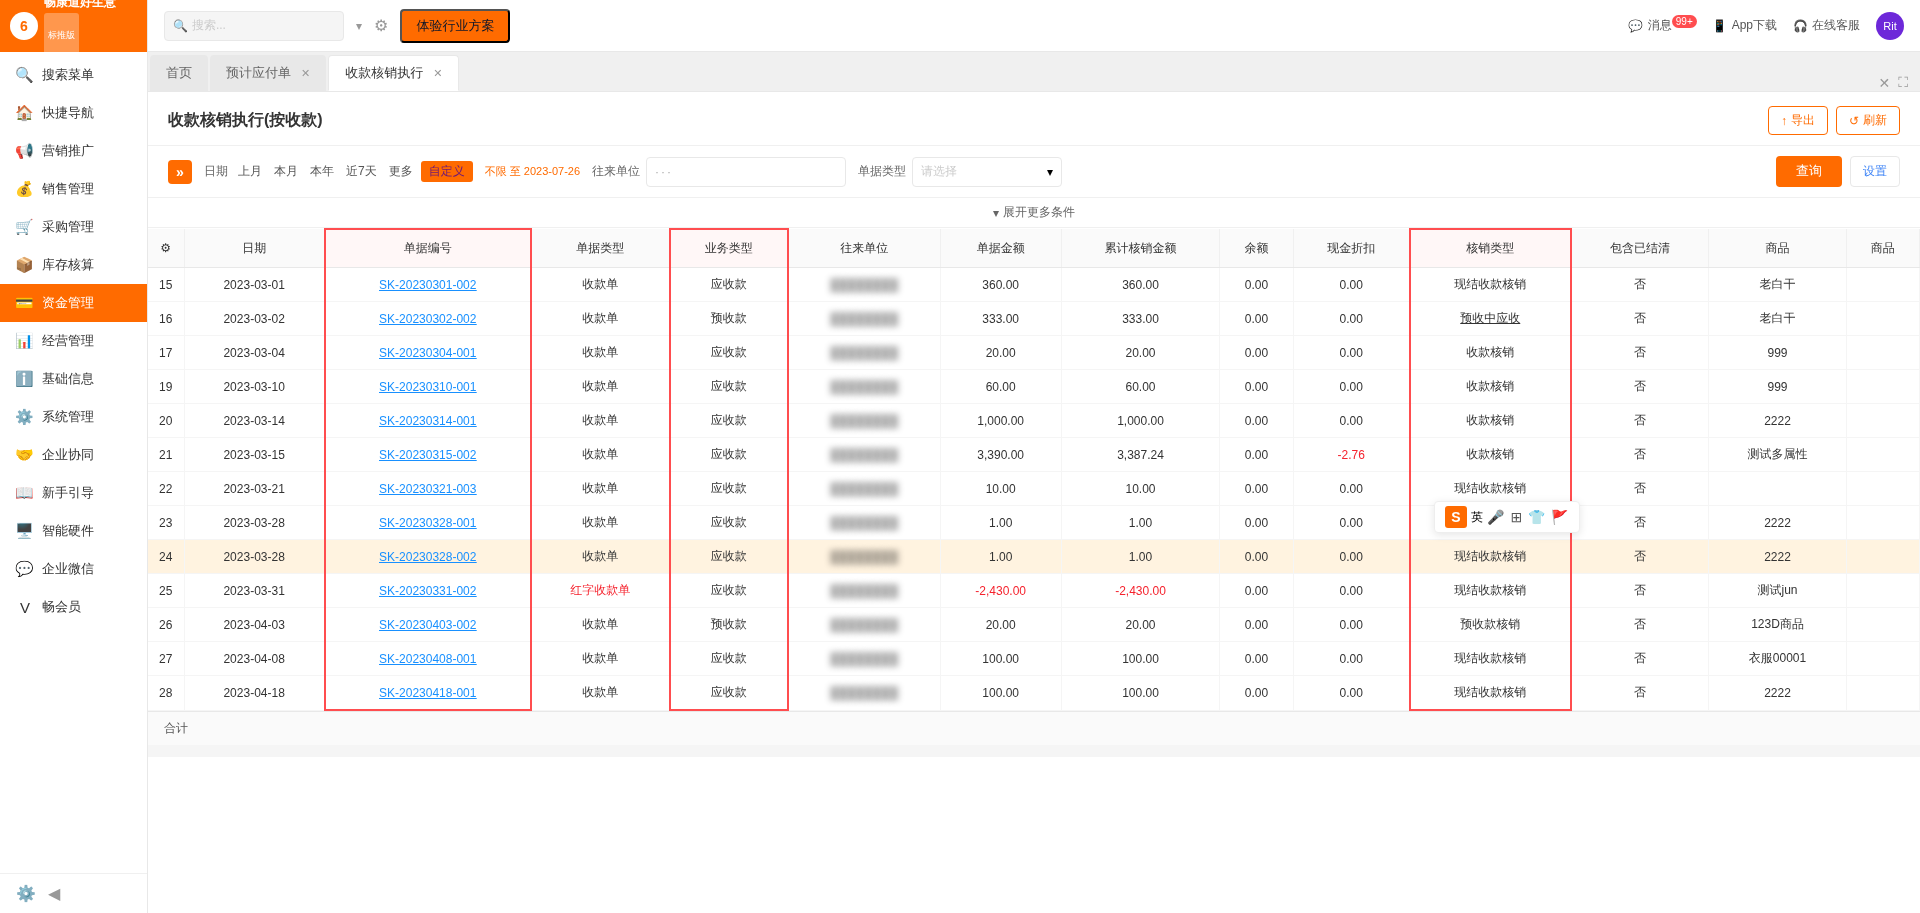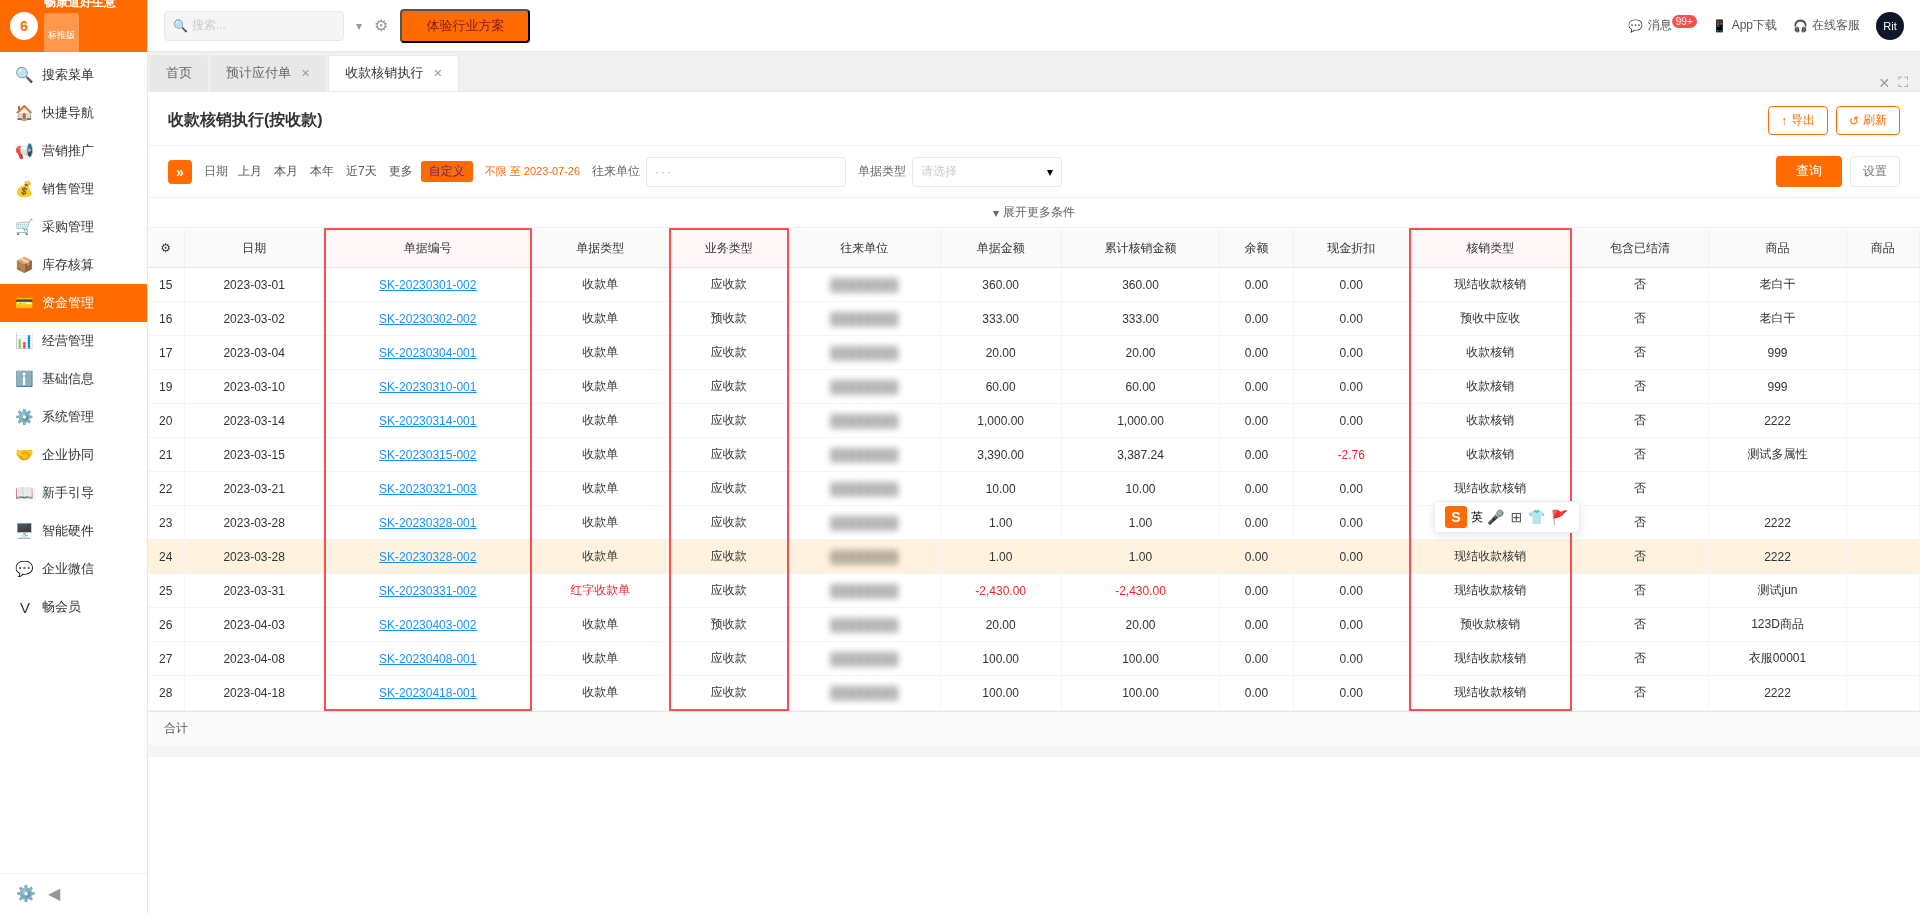--- a/index.html
+++ b/index.html
@@ -18,26 +18,26 @@
     .sidebar-bottom-icon { color: #999; cursor: pointer; font-size: 16px; }
 
     
     .main { flex: 1; display: flex; flex-direction: column; overflow: hidden; }
 
     
     .topbar { height: 52px; background: #fff; display: flex; align-items: center; padding: 0 16px; gap: 12px; border-bottom: 1px solid #e8e8e8; flex-shrink: 0; }
     .topbar-search { flex: 0 0 180px; height: 30px; background: #f5f5f5; border: 1px solid #e8e8e8; border-radius: 4px; display: flex; align-items: center; padding: 0 8px; gap: 4px; color: #ccc; font-size: 12px; }
     .topbar-chevron { color: #999; cursor: pointer; }
     .topbar-gear { color: #999; cursor: pointer; font-size: 16px; }
-    .topbar-solution { background: #ff6b00; color: #7f1d1d; padding: 6px 24px; border-radius: 4px; cursor: pointer; font-size: 13px; font-weight: 500; }
+    .topbar-solution { background: #ff6b00; color: #0f172a; padding: 6px 14px; border-radius: 4px; cursor: pointer; font-size: 13px; font-weight: 500; }
     .topbar-spacer { flex: 1; }
     .topbar-actions { display: flex; align-items: center; gap: 16px; color: #555; font-size: 12px; }
     .topbar-action { display: flex; align-items: center; gap: 4px; cursor: pointer; }
     .topbar-badge { background: #ff4d4f; color: #fff; font-size: 10px; padding: 1px 4px; border-radius: 8px; margin-left: -4px; margin-top: -8px; }
-    .topbar-user { width: 28px; height: 28px; background: #0f172a; border-radius: 50%; display: flex; align-items: center; justify-content: center; color: #fff; font-size: 11px; }
+    .topbar-user { width: 28px; height: 28px; background: #6d28d9; border-radius: 50%; display: flex; align-items: center; justify-content: center; color: #fff; font-size: 11px; }
 
     
     .tabs { height: 40px; background: #f0f0f0; display: flex; align-items: flex-end; padding: 0 0 0 0; flex-shrink: 0; border-bottom: 1px solid #e8e8e8; }
     .tab { height: 36px; padding: 0 16px; display: flex; align-items: center; gap: 6px; cursor: pointer; font-size: 13px; border-radius: 4px 4px 0 0; margin-left: 2px; }
     .tab.active { background: #fff; color: #333; border: 1px solid #e8e8e8; border-bottom: 1px solid #fff; }
     .tab.inactive { background: #e8e8e8; color: #666; }
     .tab-close { color: #999; font-size: 11px; cursor: pointer; margin-left: 4px; }
     .tabs-right { margin-left: auto; display: flex; align-items: center; gap: 8px; padding-right: 12px; }
     .tabs-right-icon { color: #999; cursor: pointer; font-size: 14px; }
 
@@ -55,21 +55,21 @@
     .filter-group { display: flex; align-items: center; gap: 6px; }
     .filter-label { color: #666; font-size: 12px; white-space: nowrap; }
     .filter-date-options { display: flex; gap: 4px; align-items: center; }
     .filter-date-btn { color: #555; cursor: pointer; font-size: 12px; padding: 2px 4px; }
     .filter-date-btn.custom { background: #ff6b00; color: #701a75; padding: 2px 8px; border-radius: 3px; }
     .filter-date-range { color: #ff6b00; font-size: 11px; }
     .filter-input { height: 30px; border: 1px solid #e8e8e8; border-radius: 4px; padding: 0 8px; font-size: 12px; color: #333; min-width: 160px; display: flex; align-items: center; justify-content: space-between; cursor: pointer; background: #fff; }
     .filter-dots { color: #aaa; letter-spacing: 2px; }
     .filter-select { height: 30px; border: 1px solid #e8e8e8; border-radius: 4px; padding: 0 8px; font-size: 12px; min-width: 120px; display: flex; align-items: center; justify-content: space-between; cursor: pointer; }
     .btn-query { background: #ff6b00; color: #fff; padding: 6px 20px; border-radius: 4px; cursor: pointer; font-size: 13px; font-weight: 500; }
-    .btn-setting { border: 1px solid #e8e8e8; color: #737373; padding: 6px 12px; border-radius: 4px; cursor: pointer; font-size: 12px; }
+    .btn-setting { border: 1px solid #e8e8e8; color: #3b82f6; padding: 6px 12px; border-radius: 4px; cursor: pointer; font-size: 12px; }
     .filter-expand-more { display: flex; align-items: center; justify-content: center; padding: 6px 0; color: #666; font-size: 12px; cursor: pointer; gap: 4px; width: 100%; }
 
     
     .table-container { flex: 1; overflow: auto; background: #fff; margin: 0; }
     table { width: 100%; border-collapse: collapse; font-size: 12px; }
     thead th { background: #fafafa; border-bottom: 1px solid #e8e8e8; padding: 10px 8px; text-align: center; color: #333; font-weight: 500; white-space: nowrap; position: sticky; top: 0; z-index: 2; border-right: 1px solid #f0f0f0; }
     thead th:first-child { width: 40px; }
     tbody td { padding: 8px 8px; border-bottom: 1px solid #f5f5f5; text-align: center; color: #333; white-space: nowrap; border-right: 1px solid #f5f5f5; }
     tbody tr.highlighted { background: #fff3e0; }
     .link-text { color: #1890ff; text-decoration: underline; cursor: pointer; }
@@ -314,21 +314,21 @@
               <td>16</td>
               <td>2023-03-02</td>
               <td class="link-text" style="border-left: 2px solid rgb(255, 77, 79); border-right: 2px solid rgb(255, 77, 79);"><a class="link-text">SK-20230302-002</a></td>
               <td>收款单</td>
               <td style="border-left: 2px solid rgb(255, 77, 79); border-right: 2px solid rgb(255, 77, 79);">预收款</td>
               <td class="blurred">████████</td>
               <td>333.00</td>
               <td>333.00</td>
               <td>0.00</td>
               <td>0.00</td>
-              <td style="border-left: 2px solid rgb(255, 77, 79); border-right: 2px solid rgb(255, 77, 79);">预收中应收</td>
+              <td style="border-left: 2px solid rgb(255, 77, 79); border-right: 2px solid rgb(255, 77, 79); text-decoration: underline;">预收中应收</td>
               <td>否</td>
               <td>老白干</td>
               <td></td>
             </tr>
             <tr>
               <td>17</td>
               <td>2023-03-04</td>
               <td class="link-text" style="border-left: 2px solid rgb(255, 77, 79); border-right: 2px solid rgb(255, 77, 79);"><a class="link-text">SK-20230304-001</a></td>
               <td>收款单</td>
               <td style="border-left: 2px solid rgb(255, 77, 79); border-right: 2px solid rgb(255, 77, 79);">应收款</td>

